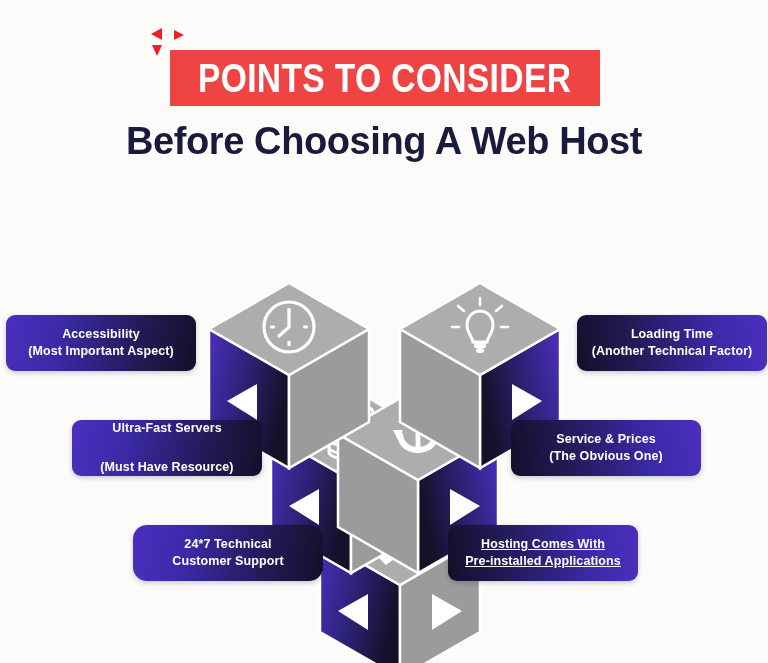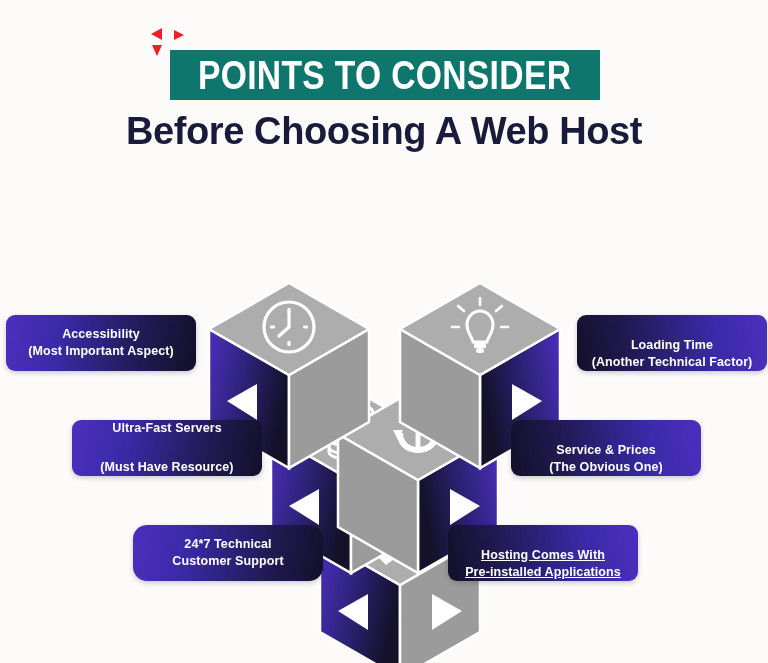--- a/index.html
+++ b/index.html
@@ -18,48 +18,48 @@
     border-top:6px solid transparent; border-bottom:6px solid transparent;
     border-right:11px solid #ED2027; }
   #tri-b { left:174px; top:30px;
     border-top:5px solid transparent; border-bottom:5px solid transparent;
     border-left:10px solid #ED2027; }
   #tri-c { left:152px; top:45px;
     border-left:5px solid transparent; border-right:5px solid transparent;
     border-top:11px solid #ED2027; }
 
   #red-banner {
-    position:absolute; left:170px; top:50px; width:430px; height:50px;
-    background:#0f766e; display:flex; align-items:center; justify-content:center;
+    position:absolute; left:170px; top:50px; width:430px; height:56px;
+    background:#ef4444; display:flex; align-items:center; justify-content:center;
   }
   #banner-title {
     color:#FFFFFF; font-size:41px; font-weight:bold; letter-spacing:0.4px;
     transform:scaleX(0.82); transform-origin:center;
     white-space:nowrap; line-height:1;
     font-family:"Liberation Sans Narrow","Liberation Sans",sans-serif;
   }
   #subtitle {
-    position:absolute; left:0; top:110px; width:768px; text-align:center;
+    position:absolute; left:0; top:120px; width:768px; text-align:center;
     color:#191B3A; font-size:38px; font-weight:bold; letter-spacing:-0.4px;
     white-space:nowrap;
   }
 
   
   #diagram { position:absolute; left:0; top:255px; width:768px; height:400px; }
 
   
   .pill {
     position:absolute; height:56px; border-radius:9px;
     display:flex; flex-direction:column; align-items:center; justify-content:center;
     color:#FFFFFF; font-size:12.5px; font-weight:bold; line-height:1.38;
     text-align:center; letter-spacing:0.1px; z-index:5;
     box-shadow:0 2px 5px rgba(25,27,58,0.22);
   }
   .pill.left  { background:linear-gradient(100deg,#4B2FBE 0%,#3B2AA8 28%,#201A52 72%,#121029 100%); }
-  .pill.right { background:linear-gradient(260deg,#4B2FBE 0%,#3B2AA8 28%,#201A52 72%,#121029 100%);justify-content:flex-end; }
+  .pill.right { background:linear-gradient(260deg,#4B2FBE 0%,#3B2AA8 28%,#201A52 72%,#121029 100%); }
   .pill span { display:block; white-space:nowrap; }
 
   #pill-0 { left:6px;   top:60px;  width:190px; }
   #pill-1 { left:72px;  top:165px; width:190px;gap:21px; }
   #pill-2 { left:133px; top:270px; width:190px;border-radius:14px; }
   #pill-3 { left:577px; top:60px;  width:190px; }
   #pill-4 { left:511px; top:165px; width:190px; }
   #pill-5 { left:448px; top:270px; width:190px;text-decoration:underline; }
 
   

